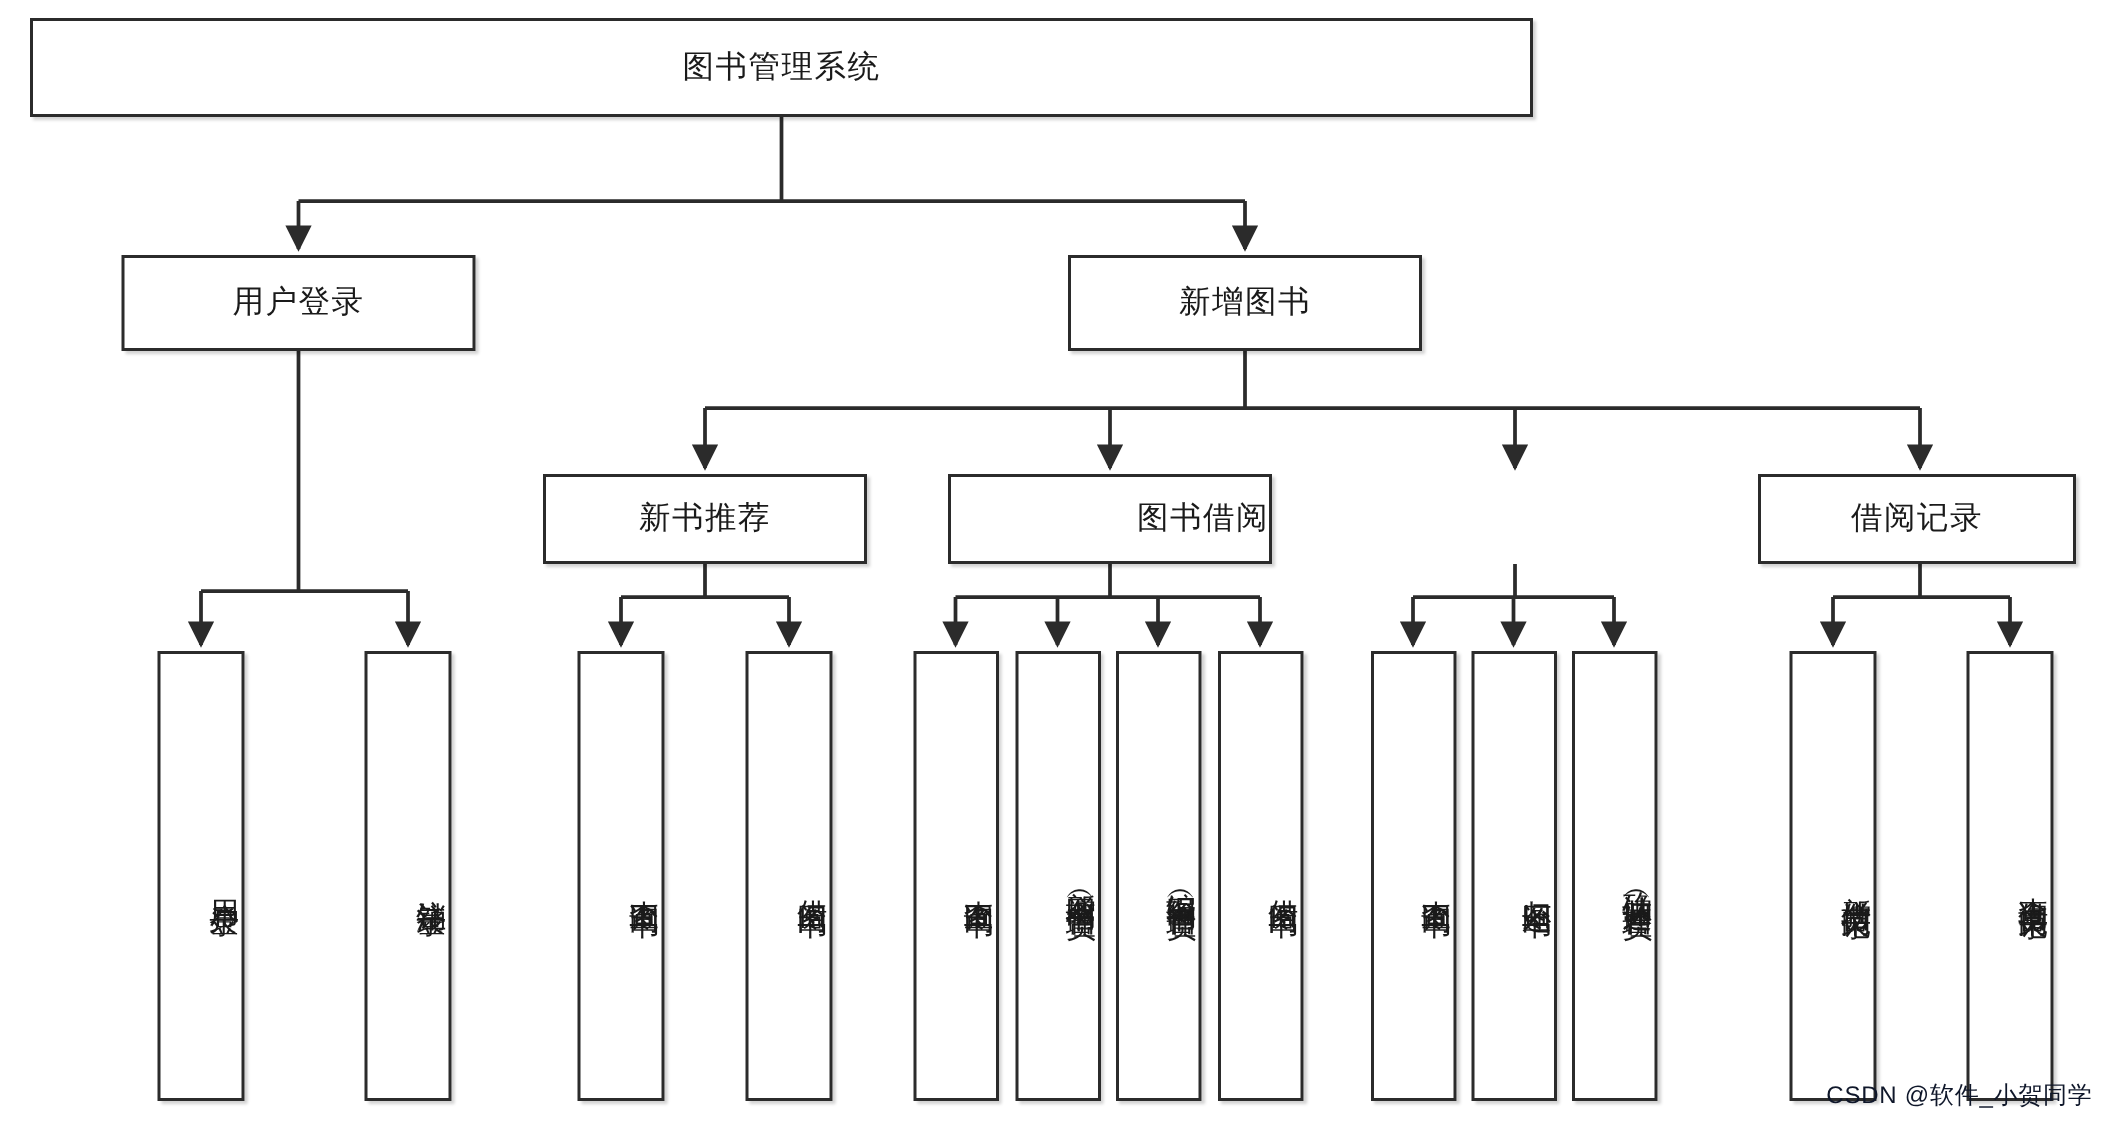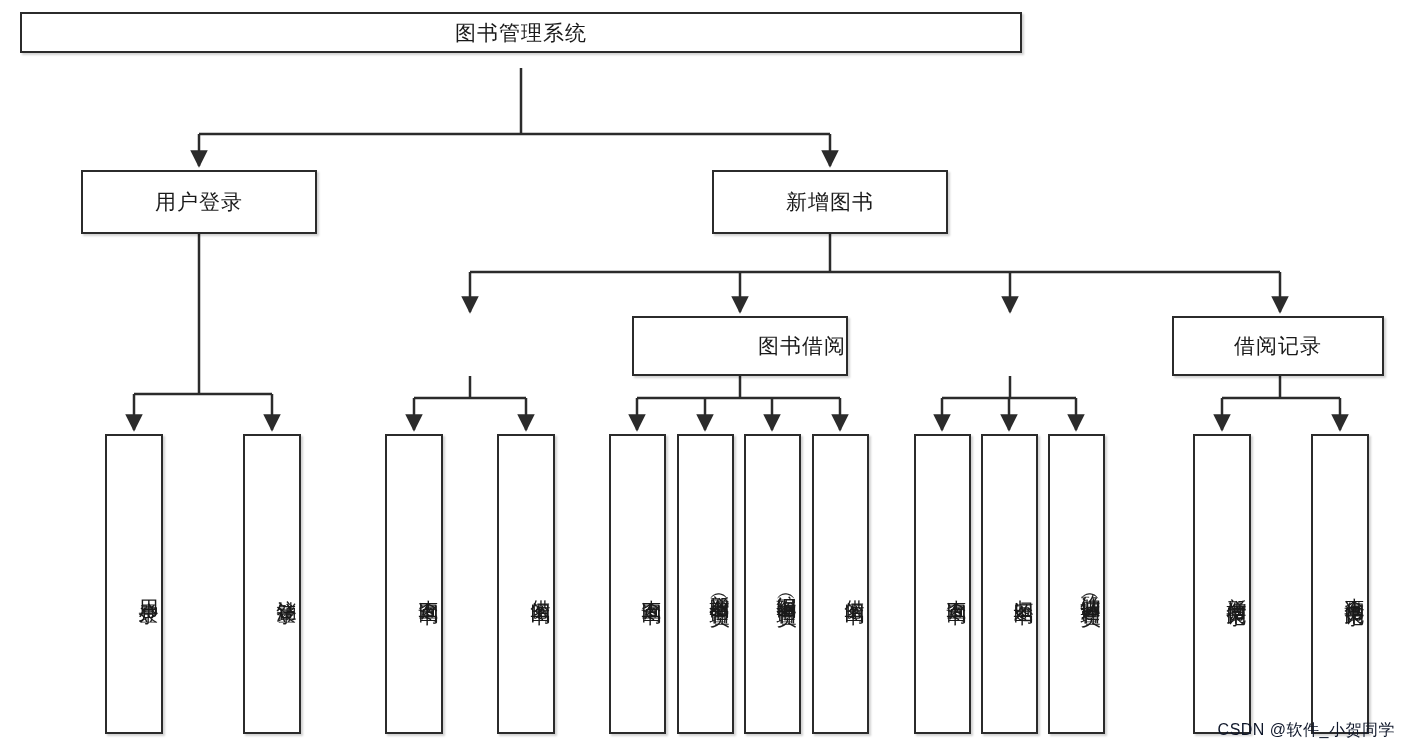--- a/index.html
+++ b/index.html
@@ -115,31 +115,34 @@
       <path d="M 1009 398 L 1009 430" marker-end="url(#arrow)"></path>
       <path d="M 1076 398 L 1076 430" marker-end="url(#arrow)"></path>
 
       <path d="M 1280 376 L 1280 398"></path>
       <path d="M 1222 398 L 1340 398"></path>
       <path d="M 1222 398 L 1222 430" marker-end="url(#arrow)"></path>
       <path d="M 1340 398 L 1340 430" marker-end="url(#arrow)"></path>
     </g>
   </svg>
 
-  <div class="node horiz" style="left:20px; top:12px; width:1002px; height:41px;align-items:center;">
+  <div class="node horiz" style="left:20px; top:12px; width:1002px; height:66px;align-items:center;">
     <span class="lbl">图书管理系统</span>
   </div>
 
   <div class="node horiz" style="left:81px; top:170px; width:236px; height:64px;">
     <span class="lbl">用户登录</span>
   </div>
   <div class="node horiz" style="left:712px; top:170px; width:236px; height:64px;">
     <span class="lbl">新增图书</span>
   </div>
 
+  <div class="node horiz" style="left:362px; top:316px; width:216px; height:60px;">
+    <span class="lbl">新书推荐</span>
+  </div>
   <div class="node horiz" style="left:632px; top:316px; width:216px; height:60px;justify-content:flex-end;">
     <span class="lbl">图书借阅</span>
   </div>
   <div class="node horiz" style="left:1172px; top:316px; width:212px; height:60px;">
     <span class="lbl">借阅记录</span>
   </div>
 
   <div class="node vert" style="left:105px; top:434px; width:58px; height:300px;">
     <span class="lbl">用户登录</span>
   </div>

